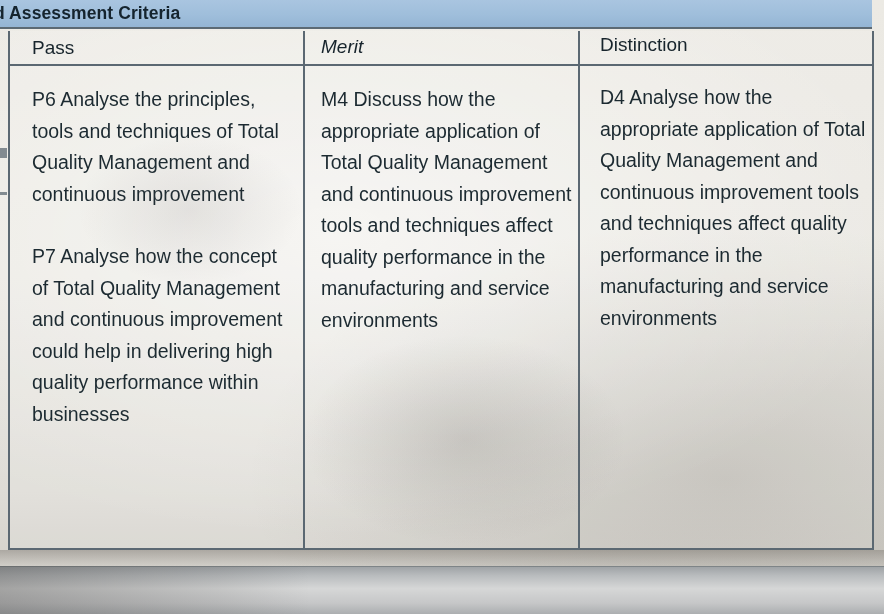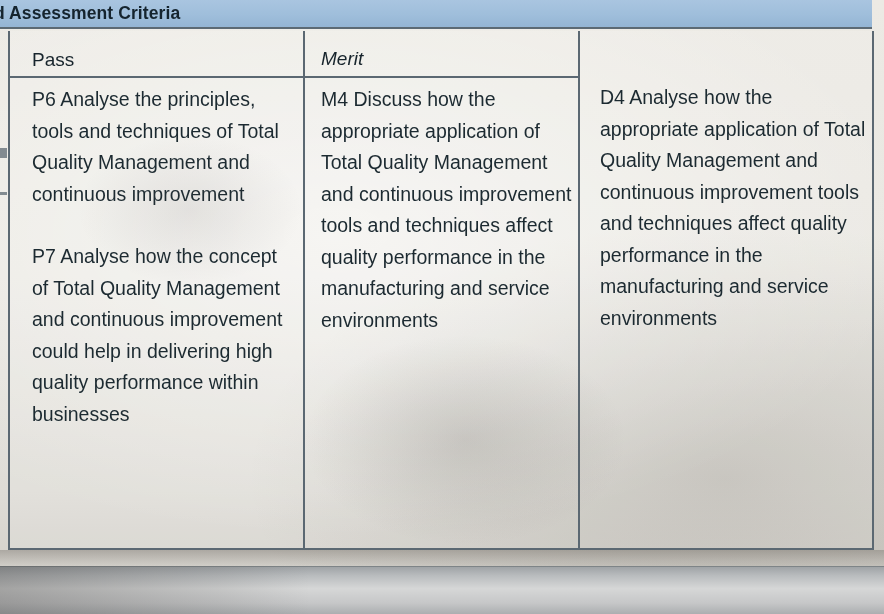--- a/index.html
+++ b/index.html
@@ -66,21 +66,21 @@
     top: 0;
     bottom: 0;
     box-sizing: border-box;
   }
   .col-1 { left: 0px;   width: 295px; border-right: 2px solid #5b6872; }
   .col-2 { left: 295px; width: 275px; border-right: 2px solid #5b6872; }
   .col-3 { left: 570px; width: 292px; }
 
   .head-cell {
     position: absolute;
-    top: 12px;
+    top: 0;
     left: 0;
     right: 0;
     height: 35px;
     border-bottom: 2px solid #5b6872;
     box-sizing: border-box;
   }
   .head-text {
     position: absolute;
     left: 22px;
     top: 6px;
@@ -197,20 +197,23 @@
     <div class="col col-2">
       <div class="head-cell">
         <div class="head-text">Merit</div>
       </div>
       <div class="body-cell">
         <p class="para">M4 Discuss how the appropriate application of Total Quality Management and continuous improvement tools and techniques affect quality performance in the manufacturing and service environments</p>
       </div>
     </div>
 
     <div class="col col-3">
+      <div class="head-cell">
+        <div class="head-text">Distinction</div>
+      </div>
       <div class="body-cell">
         <p class="para">D4 Analyse how the appropriate application of Total Quality Management and continuous improvement tools and techniques affect quality performance in the manufacturing and service environments</p>
       </div>
     </div>
 
   </div>
 
   <div class="margin-mark" id="mark-a"></div>
   <div class="margin-mark" id="mark-b"></div>
 

